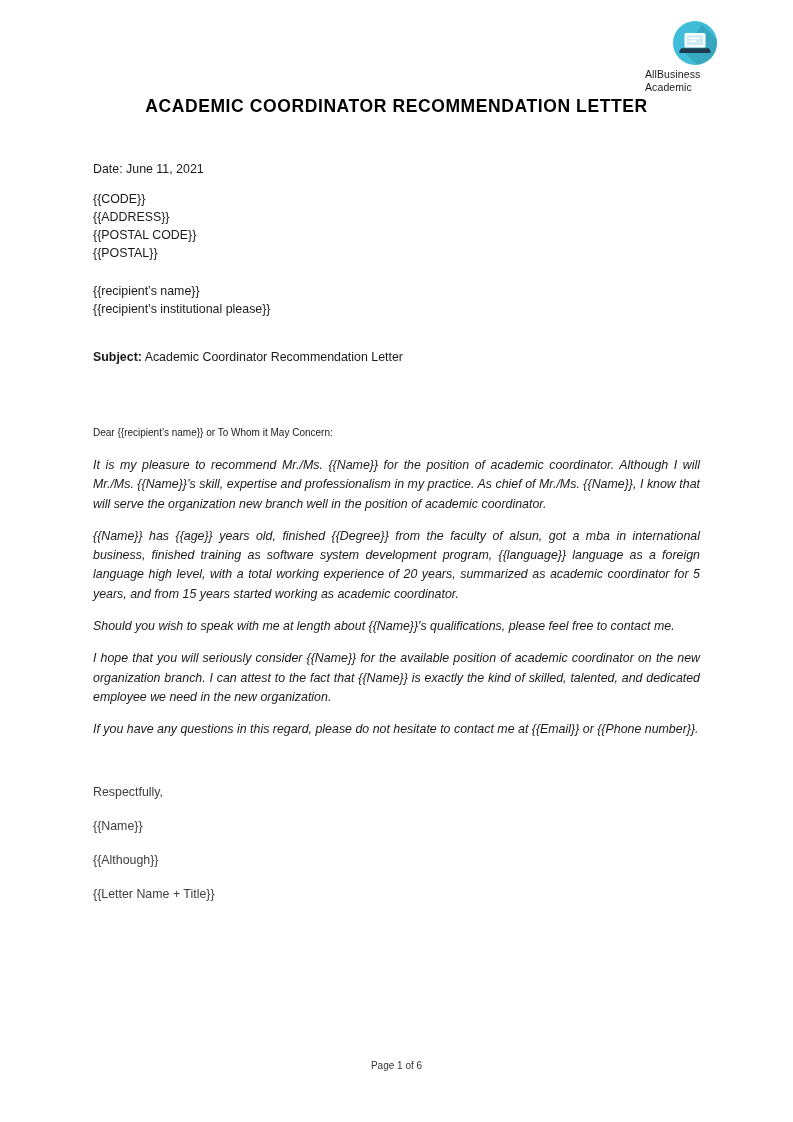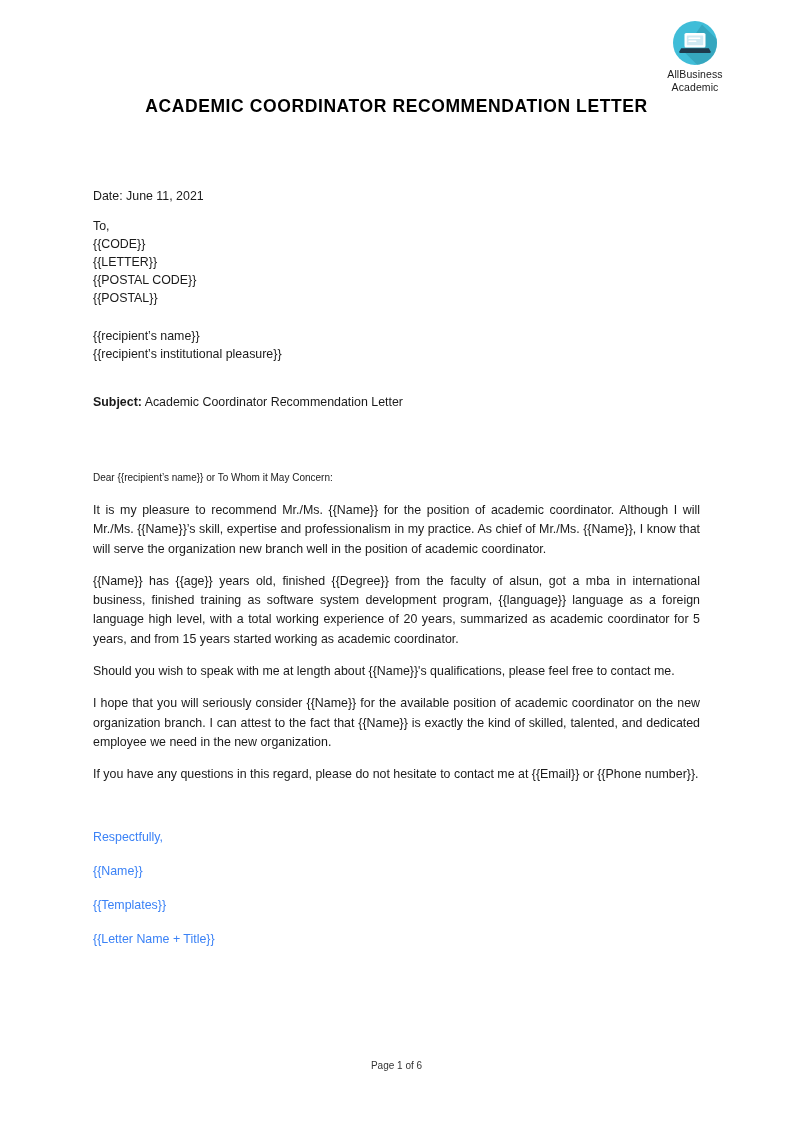--- a/index.html
+++ b/index.html
@@ -15,21 +15,21 @@
     color: #000000;
     overflow: hidden;
   }
 
   
   .logo-block {
     position: absolute;
     top: 20px;
     left: 645px;
     width: 100px;
-    text-align: center;
+    text-align: left;
   }
   .logo-mark {
     width: 46px;
     height: 46px;
     margin: 0 auto;
     position: relative;
   }
   .logo-mark svg { display: block; }
   .logo-text {
     margin-top: 2px;
@@ -53,21 +53,20 @@
     letter-spacing: 0.6px;
     color: #000000;
   }
 
   
   .page-body {
     position: absolute;
     left: 93px;
     top: 160px;
     width: 607px;
-    margin-top: 27px;
   }
 
   .line-block {
     font-size: 12.4px;
     line-height: 18px;
     color: #1a1a1a;
   }
   .line-block .ln { display: block; white-space: pre; }
 
   .gap-sm { height: 12px; }
@@ -90,27 +89,28 @@
     color: #1a1a1a;
   }
 
   .para {
     font-size: 12.4px;
     line-height: 19.3px;
     text-align: justify;
     text-justify: inter-word;
     color: #1a1a1a;
     margin: 0 0 13px 0;
+    font-style: italic;
   }
   .para:last-child { margin-bottom: 0; }
 
   .closing-line {
     font-size: 12.4px;
     line-height: 18px;
-    color: #3b82f6;
+    color: #404040;
     margin: 0 0 16px 0;
   }
 
   
   .page-footer {
     position: absolute;
     top: 1060px;
     left: 0;
     width: 793px;
     text-align: center;
@@ -143,32 +143,31 @@
 
 <div class="page-body">
 
   <div class="line-block">
     <span class="ln">Date: June 11, 2021</span>
   </div>
 
   <div class="gap-sm"></div>
 
   <div class="line-block">
-    <span class="ln">To,</span>
     <span class="ln">{{CODE}}</span>
-    <span class="ln">{{LETTER}}</span>
+    <span class="ln">{{ADDRESS}}</span>
     <span class="ln">{{POSTAL CODE}}</span>
     <span class="ln">{{POSTAL}}</span>
   </div>
 
   <div class="gap-md"></div>
 
   <div class="line-block">
     <span class="ln">{{recipient’s name}}</span>
-    <span class="ln">{{recipient’s institutional pleasure}}</span>
+    <span class="ln">{{recipient’s institutional please}}</span>
   </div>
 
   <div class="gap-lg"></div>
 
   <div class="subject-line">
     <span class="subject-label">Subject:</span>
     <span>Academic Coordinator Recommendation Letter</span>
   </div>
 
   <div class="gap-xl"></div>
@@ -181,18 +180,18 @@
   <p class="para">It is my pleasure to recommend Mr./Ms. {{Name}} for the position of academic coordinator. Although I will Mr./Ms. {{Name}}’s skill, expertise and professionalism in my practice. As chief of Mr./Ms. {{Name}}, I know that will serve the organization new branch well in the position of academic coordinator.</p>
   <p class="para">{{Name}} has {{age}} years old, finished {{Degree}} from the faculty of alsun, got a mba in international business, finished training as software system development program, {{language}} language as a foreign language high level, with a total working experience of 20 years, summarized as academic coordinator for 5 years, and from 15 years started working as academic coordinator.</p>
   <p class="para">Should you wish to speak with me at length about {{Name}}'s qualifications, please feel free to contact me.</p>
   <p class="para">I hope that you will seriously consider {{Name}} for the available position of academic coordinator on the new organization branch. I can attest to the fact that {{Name}} is exactly the kind of skilled, talented, and dedicated employee we need in the new organization.</p>
   <p class="para">If you have any questions in this regard, please do not hesitate to contact me at {{Email}} or {{Phone number}}.</p>
 
   <div style="height:30px"></div>
 
   <div class="closing-line">Respectfully,</div>
   <div class="closing-line">{{Name}}</div>
-  <div class="closing-line">{{Templates}}</div>
+  <div class="closing-line">{{Although}}</div>
   <div class="closing-line">{{Letter Name + Title}}</div>
 
 </div>
 
 <div class="page-footer">Page 1 of 6</div>
 
 </body></html>

